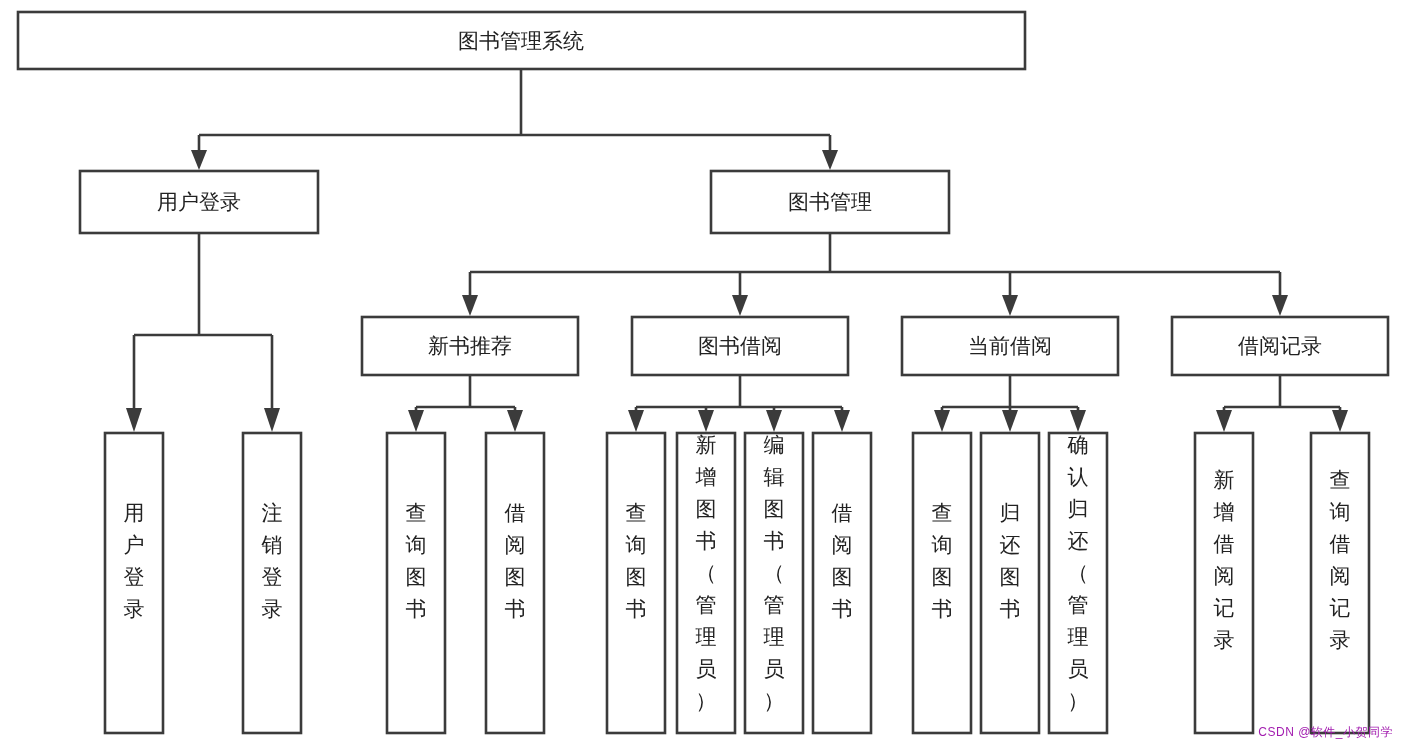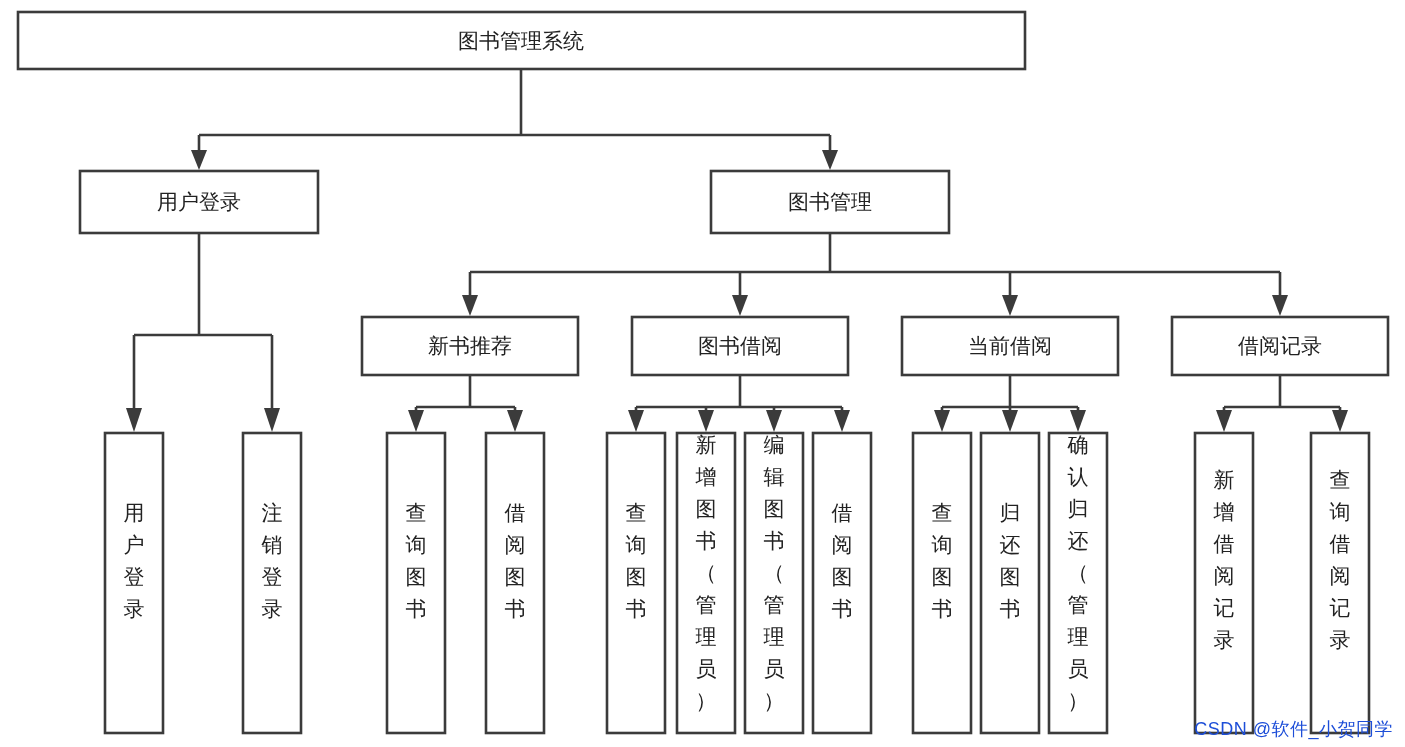--- a/index.html
+++ b/index.html
@@ -53,22 +53,22 @@
     fill: #222222;
     font-family: "Liberation Sans", "DejaVu Sans", sans-serif;
     font-size: 21px;
     text-anchor: middle;
   }
   .watermark-text {
     position: absolute;
     right: 12px;
     bottom: 6px;
     font-family: "Liberation Sans", "DejaVu Sans", sans-serif;
-    font-size: 18px;
-    color: #1d4ed8;
+    font-size: 12px;
+    color: #a21caf;
     white-space: nowrap;
     letter-spacing: 0.5px;
   }
 </style>
 </head>
 <body>
 
 <div id="diagram-root">
 
   <svg class="diagram-canvas" viewBox="0 0 1405 747" xmlns="http://www.w3.org/2000/svg">

